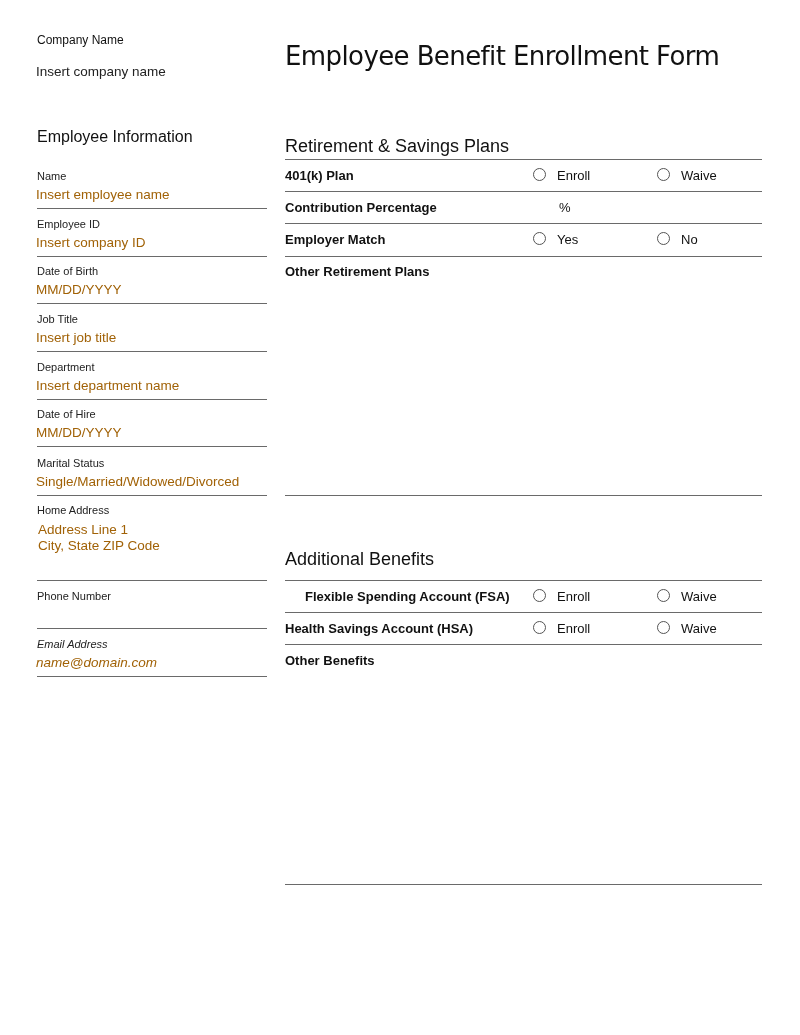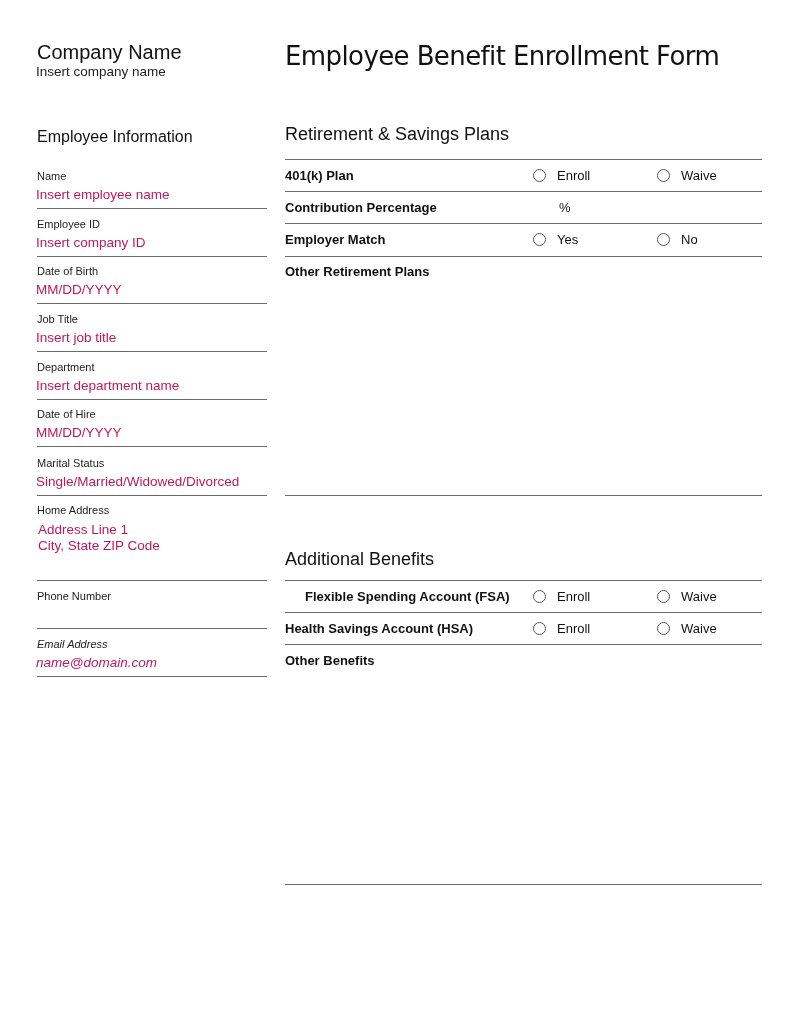--- a/index.html
+++ b/index.html
@@ -1,35 +1,35 @@
 <!DOCTYPE html>
 <html><head>
   <meta charset="utf-8">
   <style>
     html, body { margin: 0; padding: 0; background: #ffffff; }
     body { width: 800px; height: 1035px; position: relative; overflow: hidden; color: #111111; font-family: "Liberation Sans", sans-serif; }
     .abs { position: absolute; }
 
     
-    #company-name-label { left: 37px; top: 33px; font-size: 20px; font-weight: 500; margin-top: 8px; }
+    #company-name-label { left: 37px; top: 33px; font-size: 12px; font-weight: 500; }
     #company-name-value { left: 36px; top: 64px; font-size: 13.5px; color: #222; }
     #form-title { left: 285px; top: 41px; font-family: "DejaVu Sans", sans-serif; font-size: 26px; font-weight: 500; letter-spacing: -0.6px; color: #111; }
 
     
     #emp-info-heading { left: 37px; top: 128px; font-size: 16px; font-weight: 500; }
     .field { position: absolute; left: 37px; width: 230px; border-bottom: 1.5px solid #6a6a6a; }
     .field .flabel { display: block; font-size: 11px; color: #222; margin-left: 0; }
-    .field .fvalue { display: block; font-size: 13.5px; color: #be185d; margin-left: -1px; margin-top: 5px; }
+    .field .fvalue { display: block; font-size: 13.5px; color: #a16207; margin-left: -1px; margin-top: 5px; }
     .field.addr .fvalue { margin-left: 1px; line-height: 16px; margin-top: 6px; }
 
     
     .section-title { left: 285px; font-size: 18px; font-weight: 400; color: #111; }
     .hr { position: absolute; left: 285px; width: 477px; height: 0; border-top: 1.5px solid #6a6a6a; }
     .row-label { left: 285px; font-size: 13px; font-weight: 700; color: #111; }
-    .opt { position: absolute; display: flex; align-items: center; font-size: 13px; color: #111; }
+    .opt { position: absolute; display: flex; font-size: 13px; color: #111; }
     .radio { width: 11px; height: 11px; border: 1px solid #555; border-radius: 50%; background: #fff; display: inline-block; margin-right: 11px; }
     .pct { left: 559px; font-size: 13px; }
   </style>
 </head>
 <body>
 
 <div id="company-name-label" class="abs">Company Name</div>
 <div id="company-name-value" class="abs">Insert company name</div>
 <div id="form-title" class="abs">Employee Benefit Enrollment Form</div>
 
@@ -69,21 +69,21 @@
   <span class="fvalue" style="margin-top:0;">City, State ZIP Code</span>
 </div>
 <div class="field" style="top:590px; height:38px;">
   <span class="flabel">Phone Number</span>
 </div>
 <div class="field" style="top:638px; height:38px;font-style:italic;">
   <span class="flabel">Email Address</span>
   <span class="fvalue">name@domain.com</span>
 </div>
 
-<div class="abs section-title" style="top:124px;">Retirement &amp; Savings Plans</div>
+<div class="abs section-title" style="top:136px;">Retirement &amp; Savings Plans</div>
 <div class="hr" style="top:159px;"></div>
 
 <div class="abs row-label" style="top:168px;">401(k) Plan</div>
 <label class="opt" style="left:533px; top:168px;">
   <span class="radio"></span>
   <span>Enroll</span>
 </label>
 <label class="opt" style="left:657px; top:168px;">
   <span class="radio"></span>
   <span>Waive</span>

